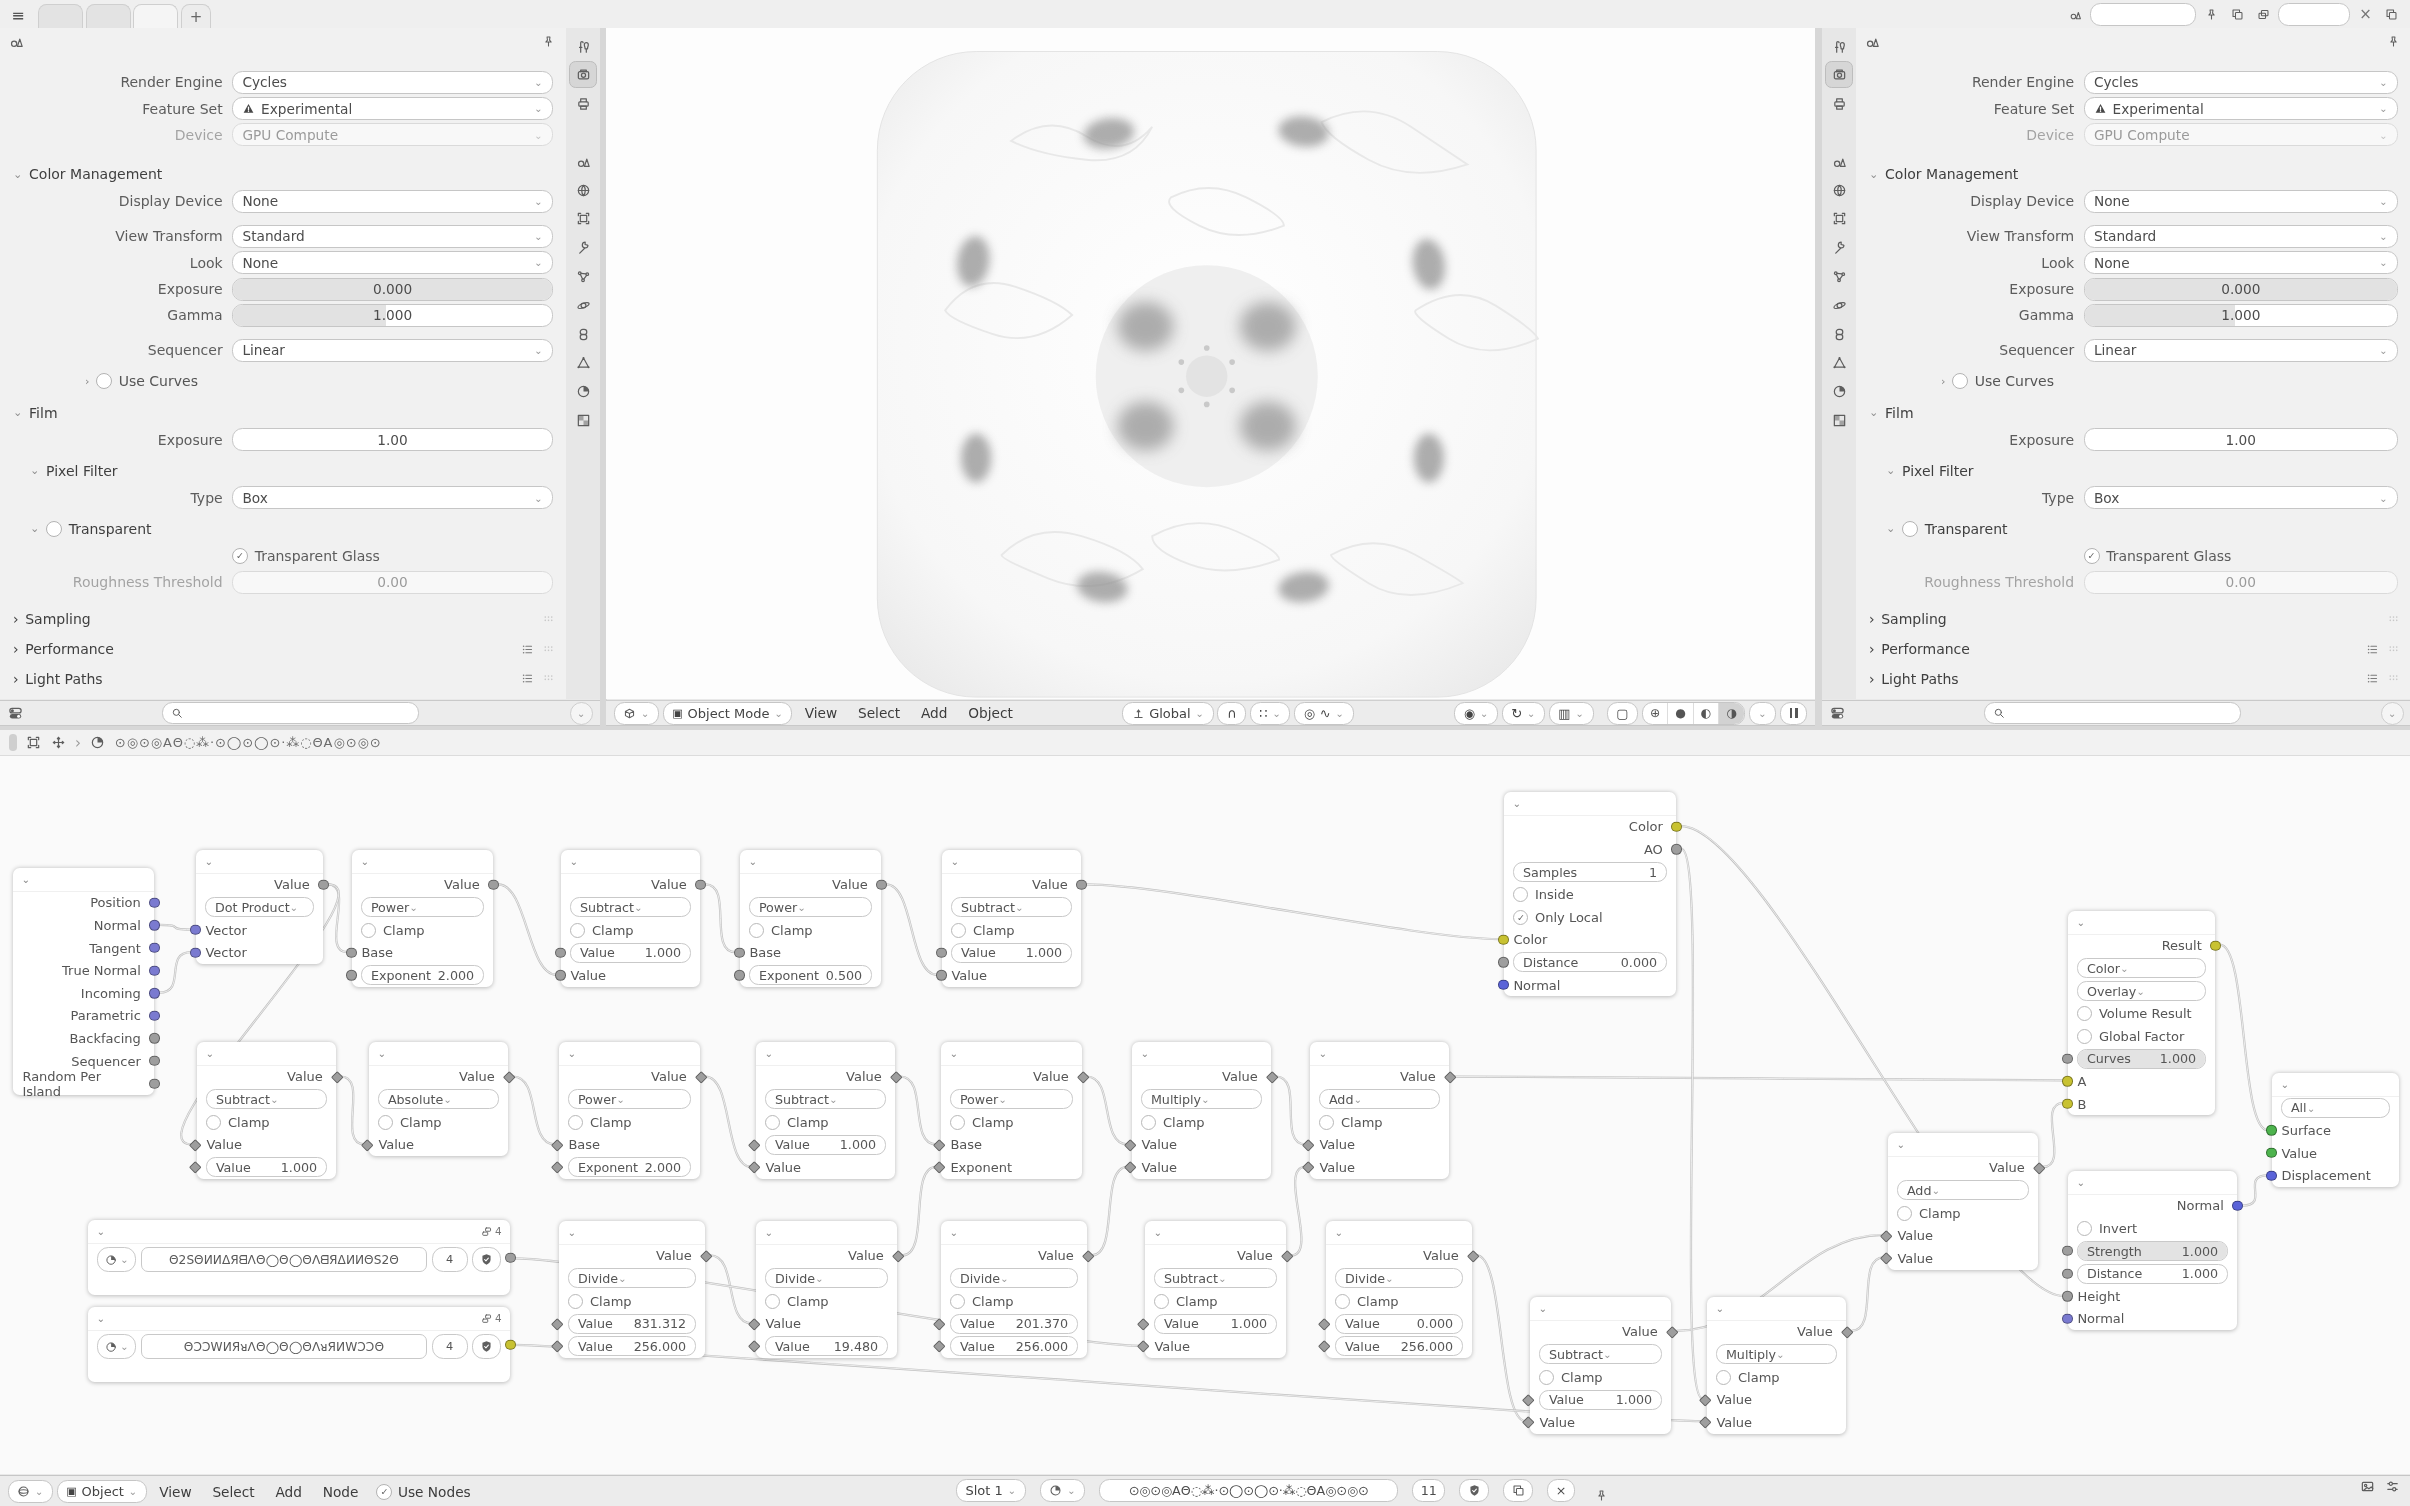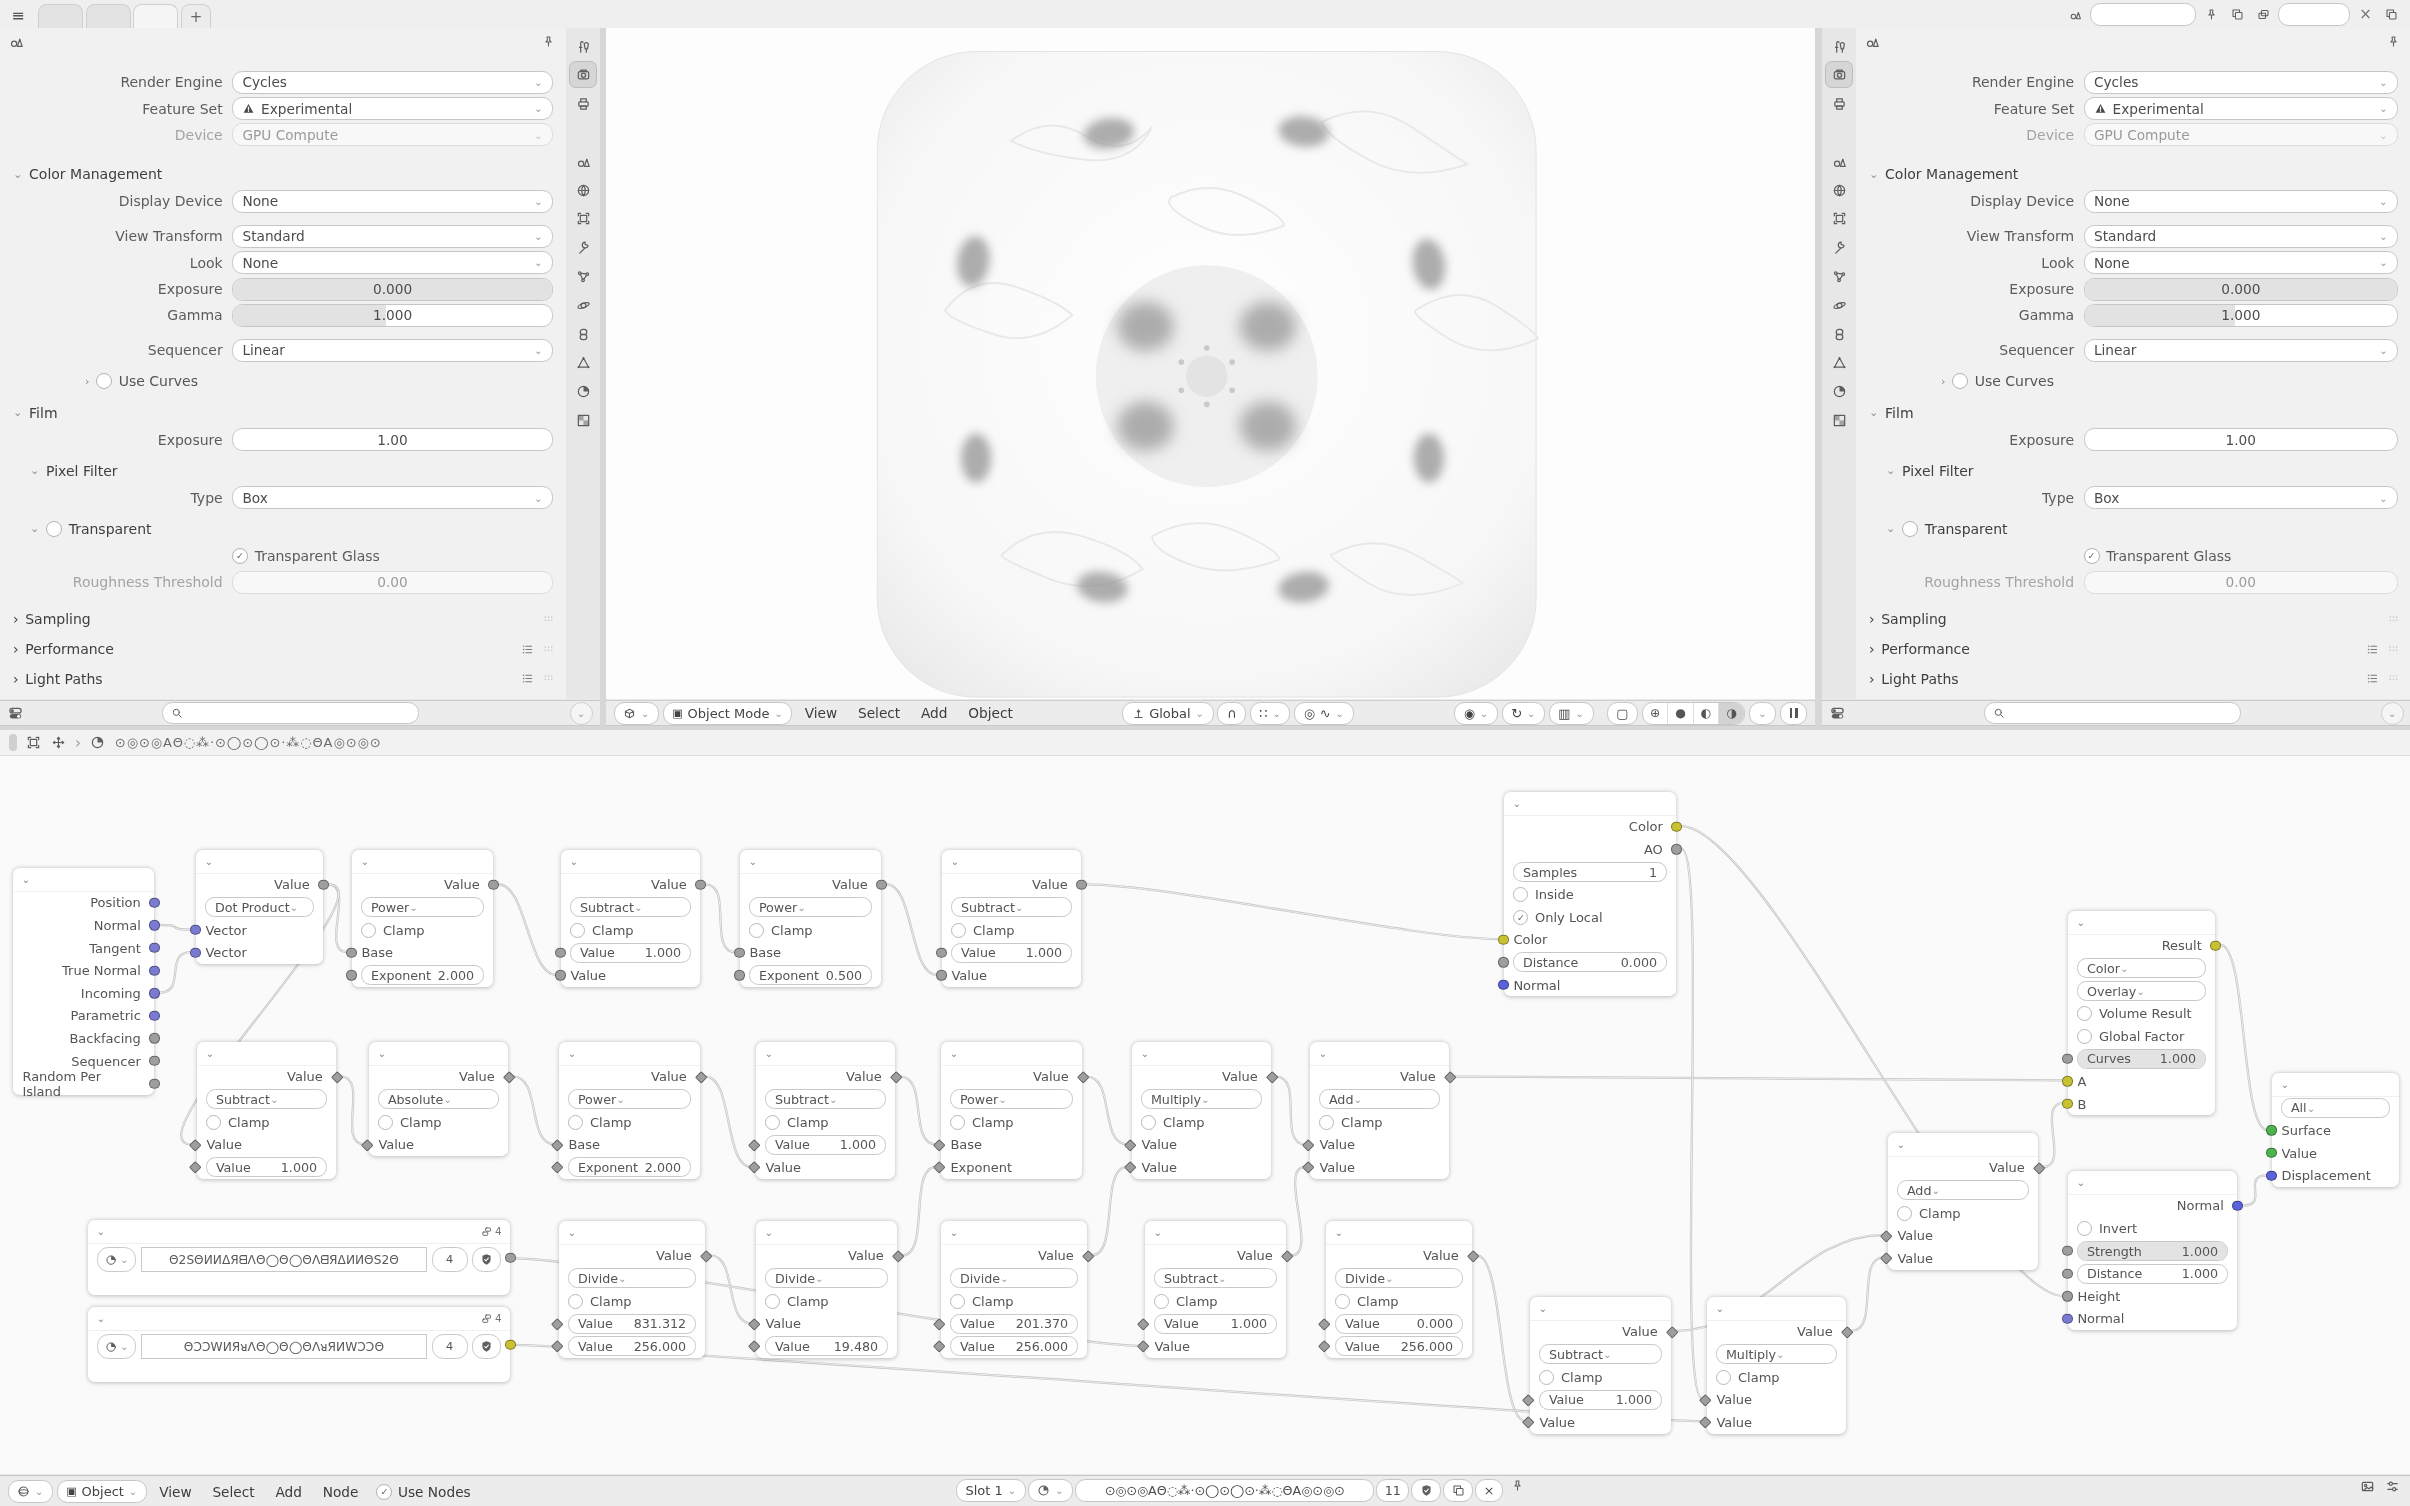--- a/index.html
+++ b/index.html
@@ -92,28 +92,28 @@
         transform:translateY(-50%);box-sizing:border-box;z-index:2}
   .sock.l{left:-5.6px}.sock.r{right:-5.6px}
   .sock.dia{width:8.5px;height:8.5px;border-radius:1.4px;transform:translateY(-50%) rotate(45deg)}
   .npill{flex:1;height:18px;border:0.9px solid #c9c9c9;border-radius:9.4px;display:flex;align-items:center;
          font-size:12.7px;color:#555;padding:0 8.5px;position:relative;overflow:hidden;background:#fff}
   .npill .fill{position:absolute;left:0;top:0;bottom:0;background:#e3e3e3}
   .npill .lab,.npill .val,.npill .chev{position:relative;z-index:1}
   .npill .val{margin-left:auto}
   .nchk{width:13px;height:13px;border:0.9px solid #b8b8b8;border-radius:50%;margin-right:6.6px;background:#fff;
         display:flex;align-items:center;justify-content:center;font-size:9.4px;color:#666;flex:0 0 auto}
-  .texname{flex:1;height:22.6px;border:0.9px solid #c9c9c9;border-radius:0;display:flex;align-items:center;
+  .texname{flex:1;height:22.6px;border:0.9px solid #c9c9c9;border-radius:7px;display:flex;align-items:center;
            justify-content:center;font-size:12.2px;color:#5a5a5a;overflow:hidden;white-space:nowrap}
   .texbtn{height:22.6px;border:0.9px solid #c9c9c9;border-radius:11.3px;background:#fff;display:flex;align-items:center;
           justify-content:center;gap:2.8px;padding:0 6.6px;font-size:11.3px;color:#555}
   
   #nfooter{left:0;top:1475px;width:2411px;height:32px;background:#ececec;border-top:0.9px solid #c6c6c6;
            display:flex;align-items:center;padding:0 7.5px;box-sizing:border-box;gap:3.8px}
-  #nf-mid{position:absolute;left:956px;top:1479px;display:flex;align-items:flex-start;gap:2px}
+  #nf-mid{position:absolute;left:956px;top:1479px;display:flex;align-items:flex-end;gap:14px}
   #nf-right{position:absolute;right:11.3px;top:1479px;display:flex;align-items:center;gap:9.4px}
   .chip{height:21px;border:0.9px solid #c6c6c6;border-radius:10.4px;background:#fff;display:flex;align-items:center;
         justify-content:center;padding:0 7.5px;font-size:12.7px;color:#4c4c4c;gap:3.8px}
   .usecheck{display:flex;align-items:center;gap:5.6px;font-size:13.7px;color:#3c3c3c;padding-left:5.6px}
 </style>
 </head>
 <body>
 
 <div id="topbar" class="abs">
   <span id="hamburger">≡</span>

